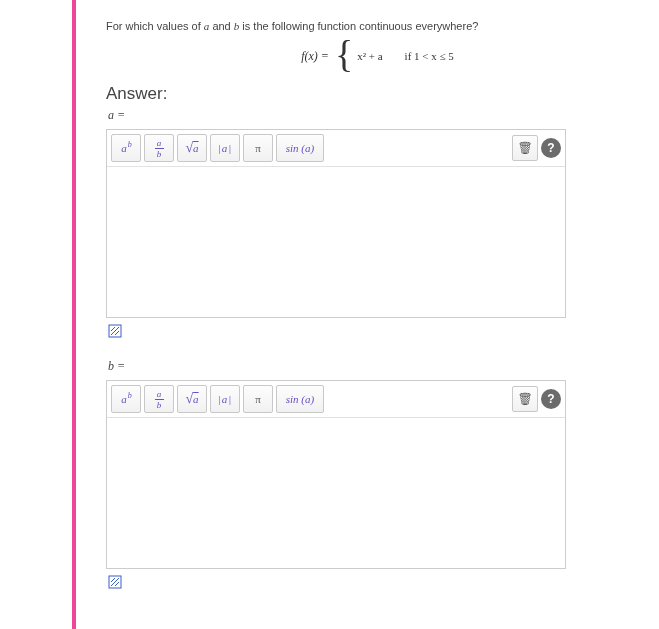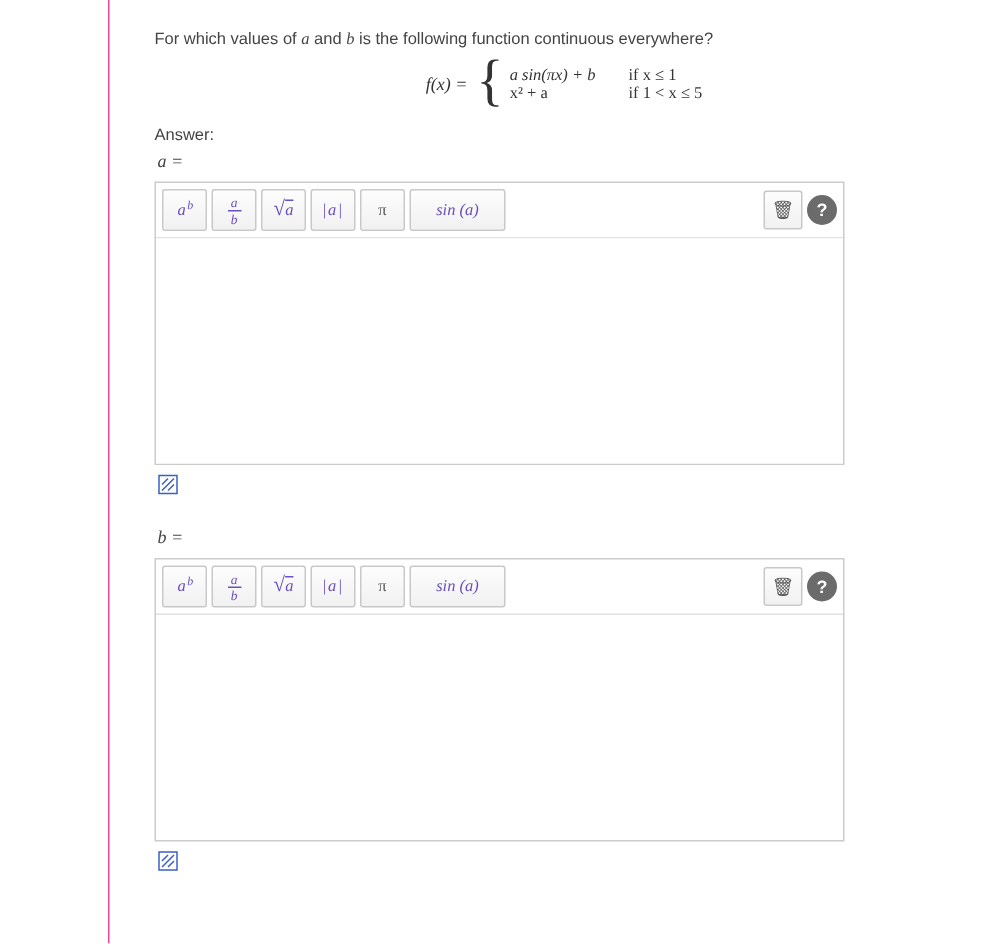--- a/index.html
+++ b/index.html
@@ -6,21 +6,21 @@
   body {
     font-family: Arial, Helvetica, sans-serif;
     font-size: 12px;
     color: #333;
     background: #fff;
     width: 659px;
     height: 629px;
     overflow: hidden;
   }
   .page {
-    border-left: 1px solid #ec4899;
+    border-left: 4px solid #ec4899;
     margin-left: 72px;
     padding: 20px 0 0 30px;
     min-height: 629px;
   }
   .question {
     font-size: 11px;
     color: #444;
     margin-bottom: 8px;
   }
   .question .mi { font-style: italic; font-family: 'Times New Roman', serif; }
@@ -37,21 +37,21 @@
     line-height: 32px;
     margin: 0 4px 0 6px;
     position: relative;
     top: -2px;
   }
   .cases { display: inline-block; text-align: left; }
   .cases table { border-collapse: collapse; }
   .cases td { padding: 0 10px 0 0; font-size: 11px; white-space: nowrap; }
   .cases td.cond { padding-left: 12px; }
   .answer-label {
-    font-size: 11px;
+    font-size: 17px;
     color: #444;
     margin-bottom: 4px;
   }
   .var-label {
     font-family: 'Times New Roman', serif;
     font-style: italic;
     font-size: 12px;
     color: #444;
     margin: 4px 0 6px 2px;
   }
@@ -75,21 +75,21 @@
     background: linear-gradient(#fdfdfd,#f1f1f1);
     border-radius: 2px;
     display: flex;
     align-items: center;
     justify-content: center;
     font-family: 'Times New Roman', serif;
     font-size: 11px;
     color: #6a4fbf;
     cursor: pointer;
   }
-  .tbtn.wide { width: 64px; }
+  .tbtn.wide { width: 48px; }
   .tbtn .sup { font-size: 8px; position: relative; top: -4px; left: 1px; }
   .tbtn .frac {
     display: flex; flex-direction: column; align-items: center;
     line-height: 8px; font-size: 9px;
   }
   .tbtn .frac .bar { width: 9px; height: 1px; background: #6a4fbf; margin: 1px 0; }
   .tbtn .sqrt { display:flex; align-items:center; }
   .tbtn .radic { font-size: 14px; }
   .tbtn .abs { letter-spacing: 1px; }
   .tbtn.graybtn { color: #555; }
@@ -133,24 +133,20 @@
     <span>For which values of </span><span class="mi">a</span><span> and </span><span class="mi">b</span><span> is the following function continuous everywhere?</span>
   </div>
 
   <div class="eqwrap">
     <span class="eqrow">
       <span class="fx">f(x) =</span>
       <span class="brace">{</span>
       <span class="cases">
         <table>
           <tbody>
-              <tr>
-            <td><span style="font-style:italic">a sin(πx) + b</span></td>
-            <td class="cond"><span>if x ≤ 1</span></td>
-          </tr>
           <tr>
             <td><span style="">x² + a</span></td>
             <td class="cond"><span>if 1 &lt; x ≤ 5</span></td>
           </tr>
         </tbody>
           </table>
       </span>
     </span>
   </div>
 

